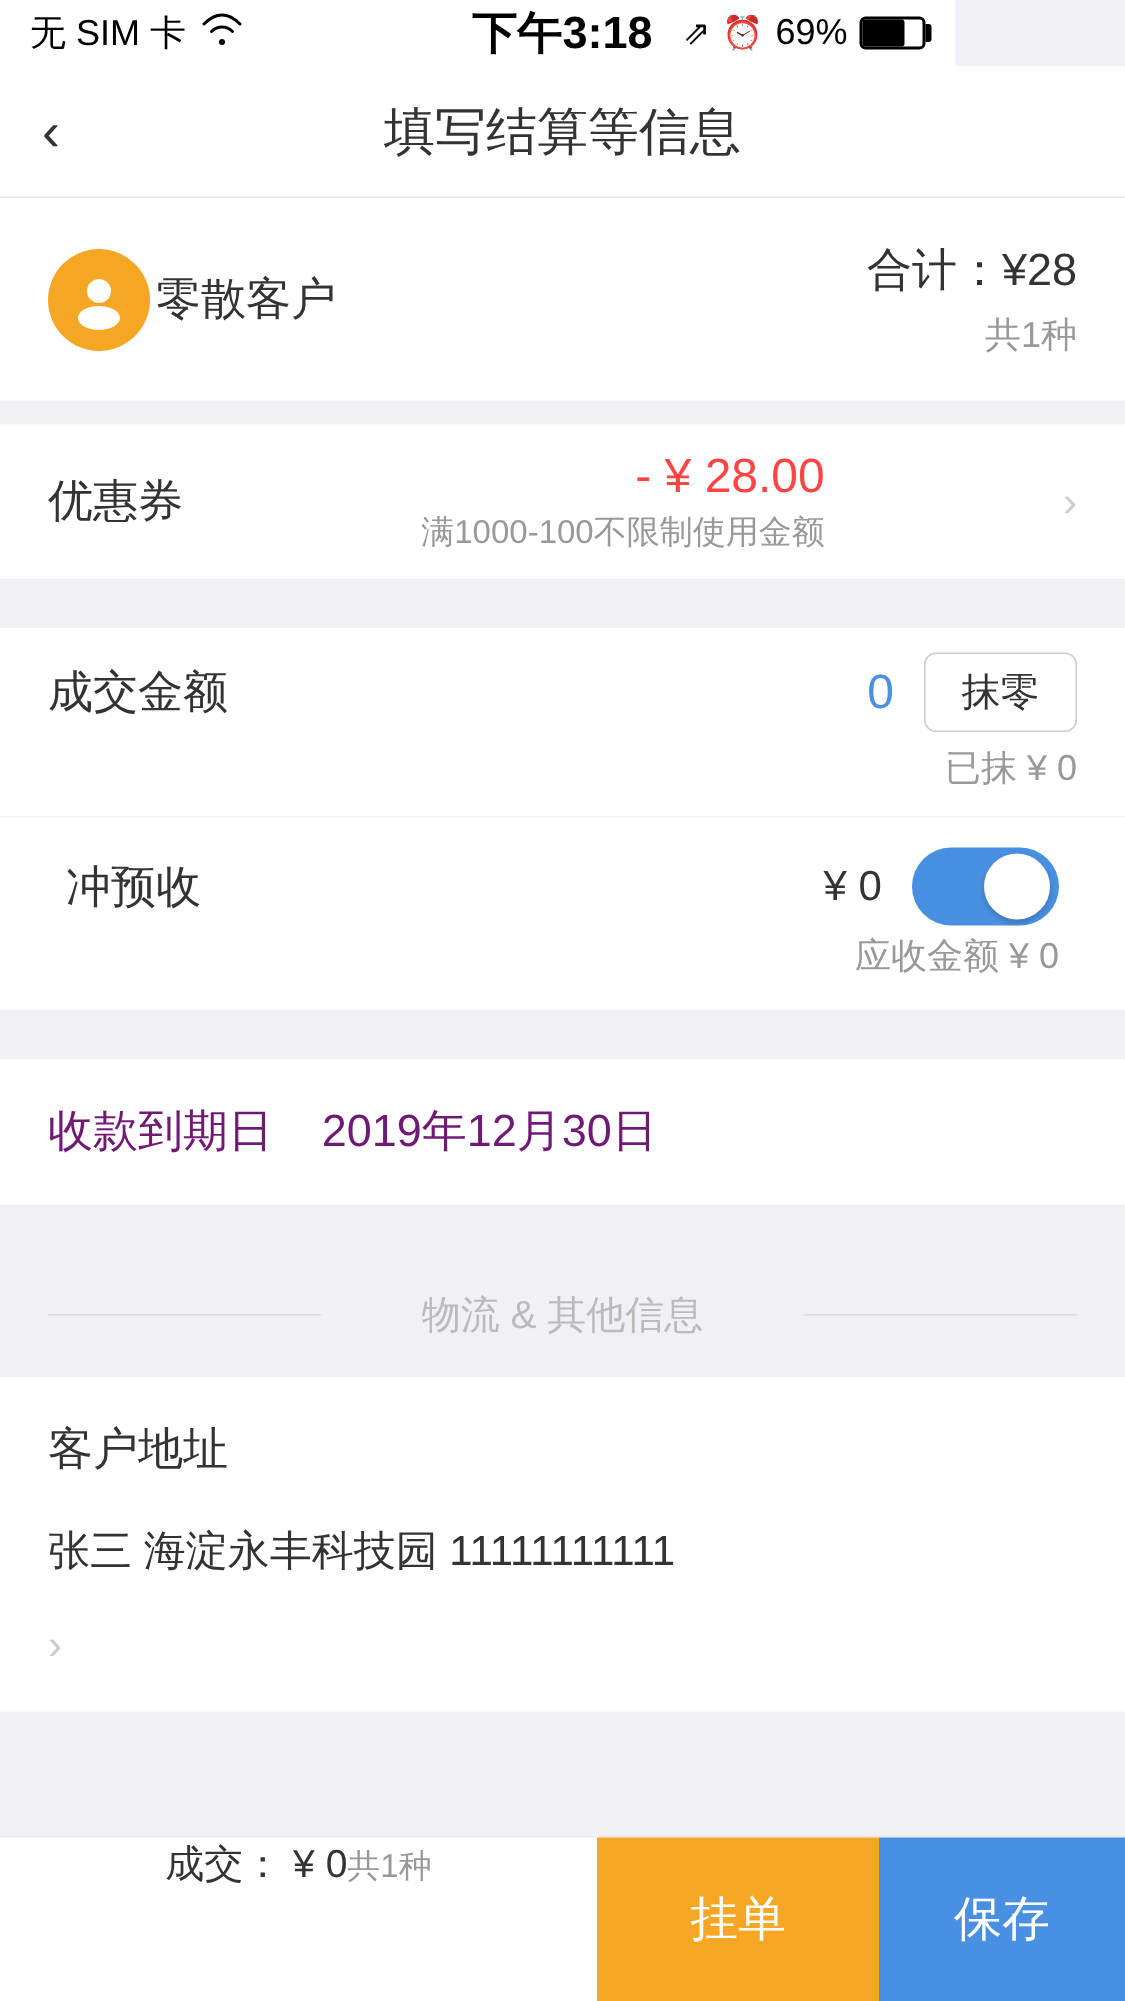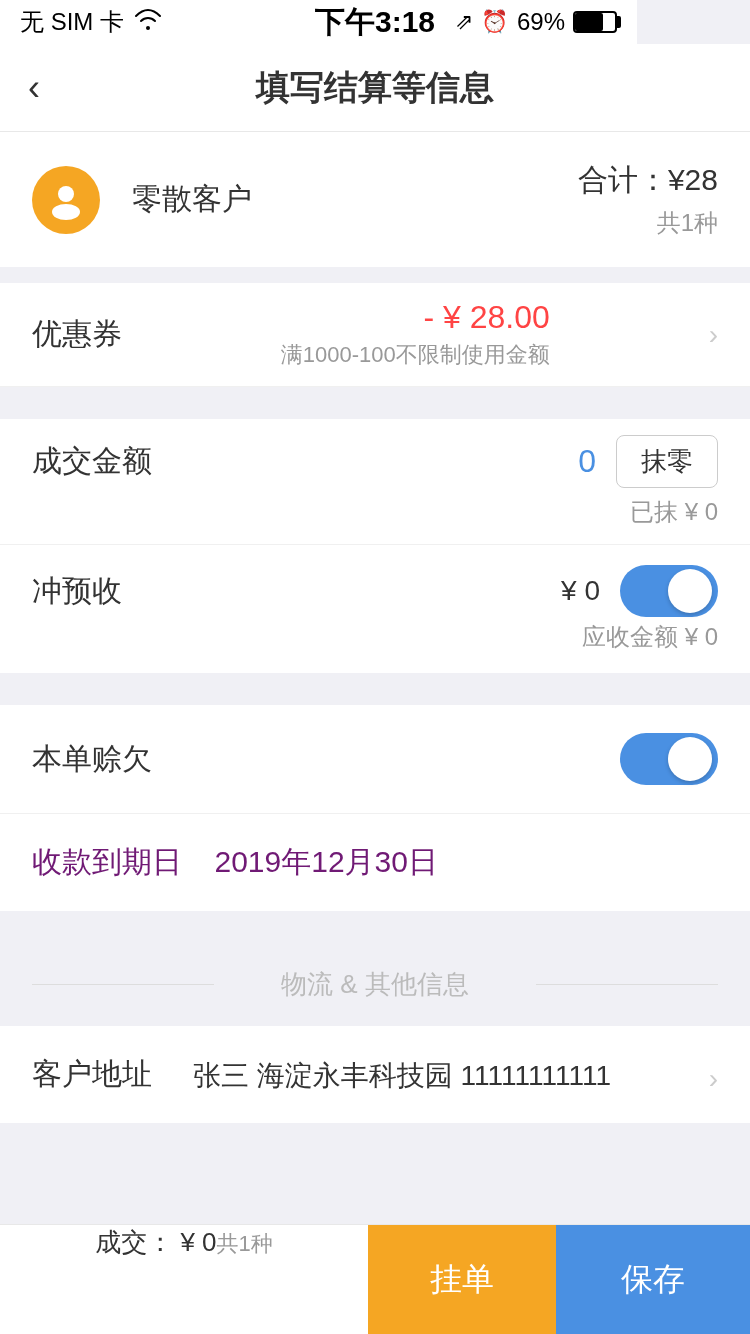--- a/index.html
+++ b/index.html
@@ -85,21 +85,21 @@
     }
     .nav-back {
       position: absolute;
       left: 28px;
       font-size: 36px;
       color: #333;
       cursor: pointer;
     }
     .nav-title {
       font-size: 34px;
-      font-weight: 700;
+      font-weight: 400;
       color: #333;
     }
 
     
     .content {
       background: #f0f0f5;
       padding-bottom: 120px;
     }
 
     
@@ -113,21 +113,21 @@
       display: flex;
       align-items: center;
       justify-content: space-between;
       padding: 28px 32px;
       background: #fff;
       margin-bottom: 16px;
     }
     .customer-left {
       display: flex;
       align-items: center;
-      gap: 32px;
+      gap: 4px;
     }
     .customer-avatar {
       width: 68px;
       height: 68px;
       background: #f5a623;
       border-radius: 50%;
       display: flex;
       align-items: center;
       justify-content: center;
     }
@@ -221,21 +221,21 @@
       padding: 8px 24px;
       font-size: 26px;
       color: #333;
       background: #fff;
       cursor: pointer;
       margin-left: 20px;
     }
 
     
     .prepay-row {
-      padding: 20px 32px;
+      padding: 20px 44px;
       background: #fff;
     }
     .prepay-top {
       display: flex;
       align-items: center;
       justify-content: space-between;
     }
     .prepay-bottom {
       font-size: 24px;
       color: #999;
@@ -310,24 +310,25 @@
     .logistics-line {
       height: 1px;
       background: #ddd;
       flex: 1;
       margin: 0 32px;
     }
 
     
     .address-row {
       display: flex;
-      align-items: flex-end;
+      align-items: flex-start;
       padding: 28px 32px;
       background: #fff;
-      gap: 41px;
+      gap: 28px;
+      flex-direction: column;
     }
     .address-key {
       font-size: 30px;
       color: #333;
       white-space: nowrap;
     }
     .address-value {
       font-size: 28px;
       color: #333;
       flex: 1;
@@ -366,21 +367,21 @@
       background: #f5a623;
       display: flex;
       align-items: center;
       justify-content: center;
       font-size: 32px;
       color: #fff;
       font-weight: 500;
       cursor: pointer;
     }
     .btn-save {
-      width: 194px;
+      width: 164px;
       background: #4a90e2;
       display: flex;
       align-items: center;
       justify-content: center;
       font-size: 32px;
       color: #fff;
       font-weight: 500;
       cursor: pointer;
     }
   </style>
@@ -467,26 +468,20 @@
           </div>
         </div>
       </div>
       <div class="prepay-bottom">应收金额 ¥ 0</div>
     </div>
   </div>
 
   <div class="separator"></div>
 
   <div class="card">
-    <div class="debit-row">
-      <span class="debit-label">本单赊欠</span>
-      <div class="toggle-switch">
-        <div class="toggle-knob"></div>
-      </div>
-    </div>
     <div class="due-date-row">
       <span class="due-date-text">收款到期日</span>
       <span class="due-date-text" style="margin-left:28px;">2019年12月30日</span>
     </div>
   </div>
 
   <div class="separator"></div>
 
   <div class="logistics-section">
     <div class="logistics-label">

